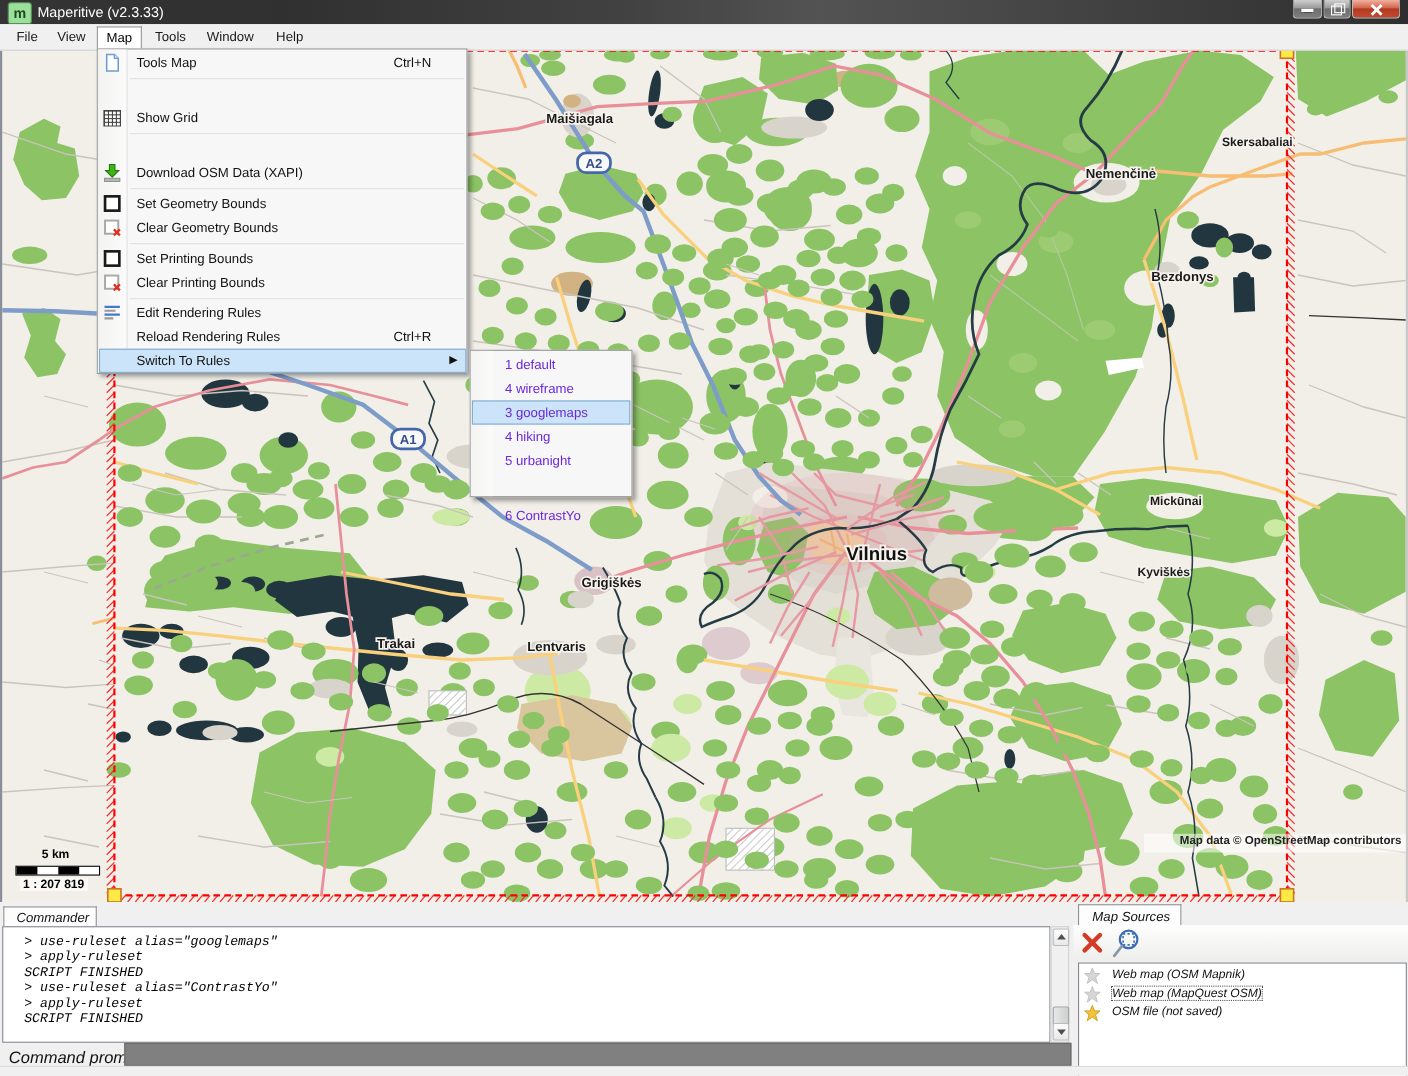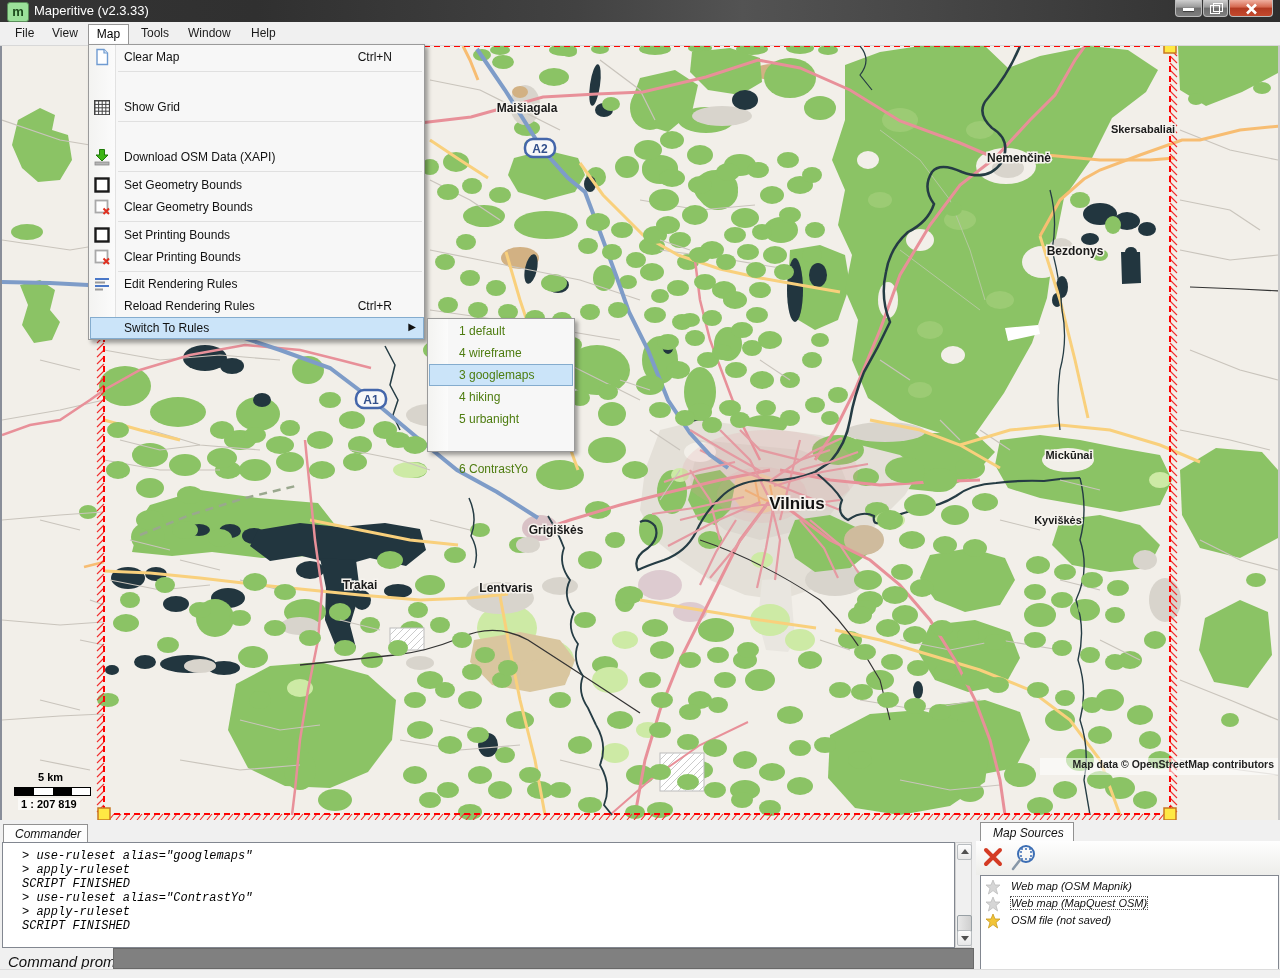--- a/index.html
+++ b/index.html
@@ -24,21 +24,21 @@
   #menu .gut{position:absolute;left:0;top:0;width:26px;height:100%;background:linear-gradient(90deg,#f3f3f1,#fbfbfb);border-right:1px solid #e2e2e2;}
   #menu .mi{position:absolute;left:0;width:100%;height:22px;font-size:12px;color:#111;}
   #menu .mi .lbl{position:absolute;left:35px;top:4px;}
   #menu .mi .sc{position:absolute;right:32px;top:4px;}
   #menu .sep{position:absolute;left:29px;right:2px;height:1px;background:#e0e0e0;}
   #menu .ic{position:absolute;left:4px;top:2px;width:18px;height:18px;}
   #hirow{position:absolute;left:1px;top:272px;width:334px;height:22px;background:#cbe4f9;border:1px solid #84acce;box-sizing:border-box;}
   
   #submenu{left:427px;top:318px;width:148px;height:134px;background:#f7f7f7;border:1px solid #9a9a9a;box-sizing:border-box;box-shadow:3px 3px 4px rgba(0,0,0,0.35);}
   #submenu .gut{position:absolute;left:0;top:0;width:20px;height:100%;background:linear-gradient(90deg,#f3f3f1,#fbfbfb);}
-  #submenu .si{position:absolute;left:0;width:100%;height:22px;font-size:12px;color:#4d7c0f;}
+  #submenu .si{position:absolute;left:0;width:100%;height:22px;font-size:12px;color:#6d28d9;}
   #submenu .si span{position:absolute;left:31px;top:4px;}
   #subhi{position:absolute;left:1px;top:45px;width:144px;height:22px;background:#cbe4f9;border:1px solid #84acce;box-sizing:border-box;}
   
   #bottom{left:0;top:820px;width:1280px;height:158px;background:#f0f0f0;font-style:italic;}
   .tab{position:absolute;background:#fdfdfd;border:1px solid #919191;border-bottom:none;box-sizing:border-box;font-size:12px;color:#111;}
   #cmdtab{left:3px;top:4px;width:85px;height:18px;}
   #cmdtab span{position:absolute;left:11px;top:2px;}
   #cmdarea{position:absolute;left:2px;top:22px;width:953px;height:106px;background:#fff;border:1px solid #828790;box-sizing:border-box;}
   #cmdtext{position:absolute;left:19px;top:6px;font-family:"Liberation Mono",monospace;font-size:12px;line-height:14px;color:#000;white-space:pre;}
   #cmdscroll{position:absolute;left:955px;top:22px;width:17px;height:106px;background:#f0f0f0;border:1px solid #d0d0d0;box-sizing:border-box;}
@@ -751,21 +751,21 @@
 <div class="abs" id="attrib">Map data © OpenStreetMap contributors</div>
 
 <div class="abs" id="menu">
   <div class="gut"></div>
   <div id="hirow"></div>
   <div class="mi" style="top:1px;">
       <svg class="ic" viewBox="0 0 18 18">
         <path d="M4 1.5 L11 1.5 L14.5 5 L14.5 16.5 L4 16.5 Z" fill="#fdfeff" stroke="#6f9bd1" stroke-width="1.4"></path>
         <path d="M11 1.5 L11 5 L14.5 5" fill="#dce9f7" stroke="#6f9bd1" stroke-width="1.2"></path>
       </svg>
-      <span class="lbl">Clear Map</span>
+      <span class="lbl">Tools Map</span>
       <span class="sc">Ctrl+N</span>
     </div>
   <div class="sep" style="top:26px;"></div>
   <div class="mi" style="top:51px;">
       <svg class="ic" viewBox="0 0 18 18">
         <g fill="#3a3a3a">
           <rect x="1" y="2" width="16" height="15" fill="#444"></rect>
           <g fill="#fff">
             <rect x="2.5" y="3.5" width="2.6" height="2.4"></rect>
             <rect x="6.1" y="3.5" width="2.6" height="2.4"></rect>

